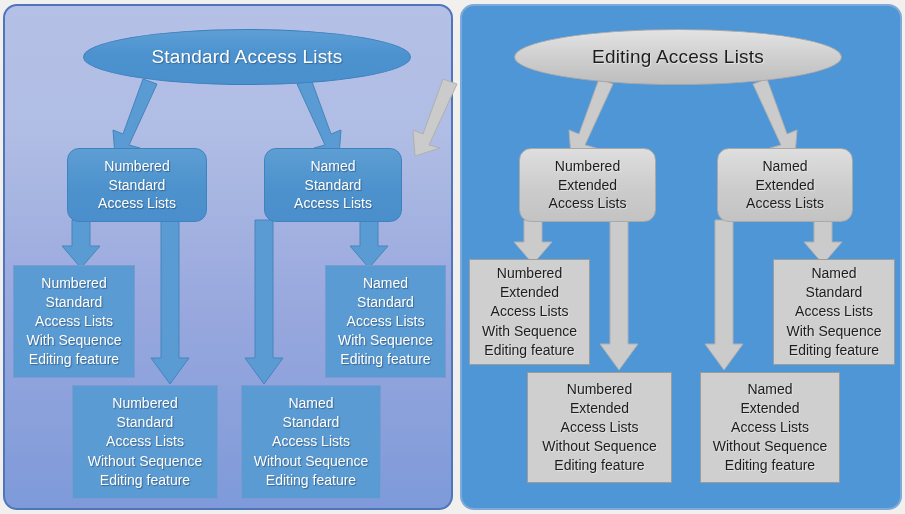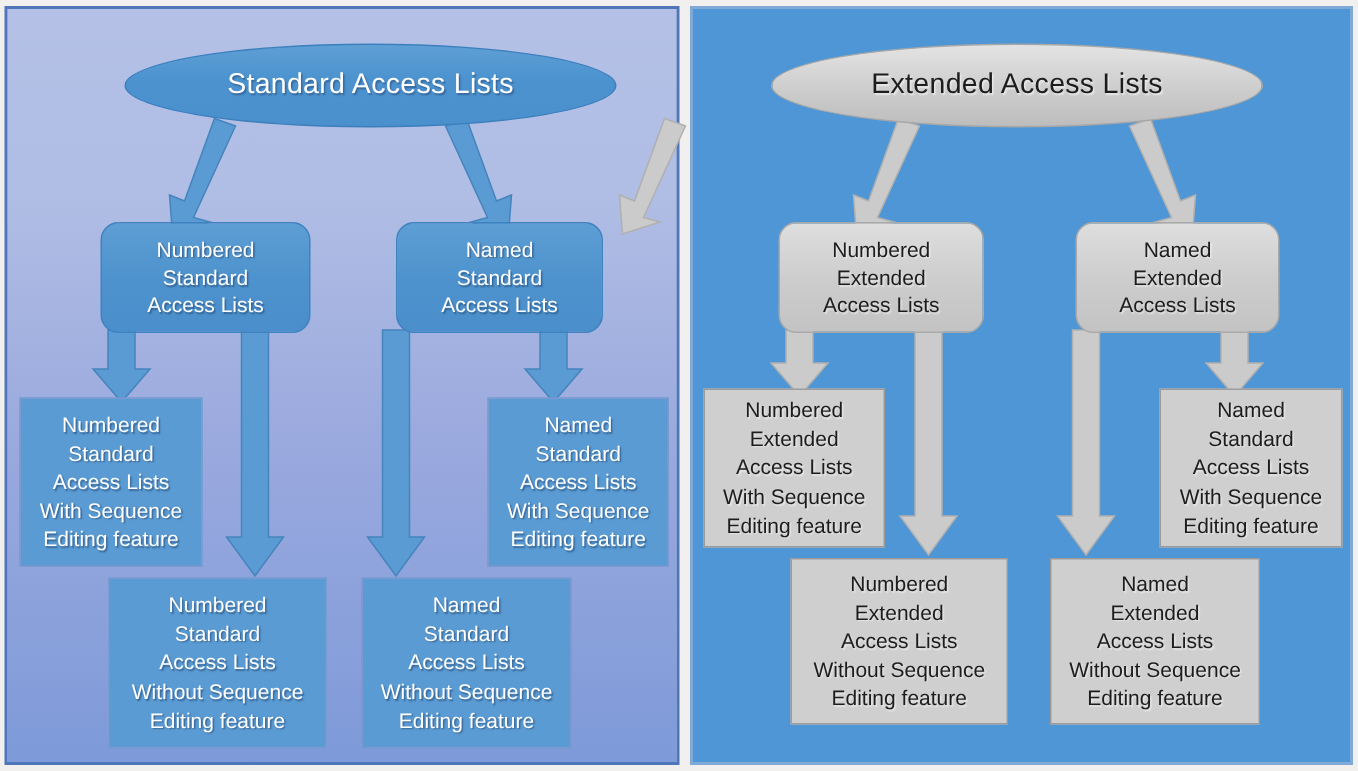--- a/index.html
+++ b/index.html
@@ -17,20 +17,21 @@
     position: relative;
     width: 905px;
     height: 514px;
     background: #f1f0ee;
   }
 
   
   .panel {
     position: absolute;
     box-sizing: border-box;
+    border-radius: 14px;
   }
   #panel-standard {
     left: 3px;
     top: 4px;
     width: 450px;
     height: 506px;
     border: 2px solid #4f76bb;
     background: linear-gradient(to bottom, #b4c0e6 0%, #b0bde4 25%, #9aa9de 58%, #7e9ad9 100%);
   }
   #panel-extended {
@@ -220,21 +221,21 @@
       <polygon class="arrow-grey" points="62,214 80,214 80,236 90,236 71,258 52,236 62,236"></polygon>
 
       <polygon class="arrow-grey" points="148,214 166,214 166,338 176,338 157,364 138,338 148,338"></polygon>
 
       <polygon class="arrow-grey" points="253,214 271,214 271,338 281,338 262,364 243,338 253,338"></polygon>
 
       <polygon class="arrow-grey" points="352,214 370,214 370,236 380,236 361,258 342,236 352,236"></polygon>
     </svg>
 
     <div class="ellipse ellipse-grey" style="left:52px;top:23px;width:328px;height:56px;">
-      <span class="ellipse-title title-dark">Extended Access Lists</span>
+      <span class="ellipse-title title-dark">Editing Access Lists</span>
     </div>
 
     <div class="roundbox roundbox-grey" style="left:57px;top:142px;width:137px;height:74px;">
       <span>Numbered</span>
       <span>Extended</span>
       <span>Access Lists</span>
     </div>
 
     <div class="roundbox roundbox-grey" style="left:255px;top:142px;width:136px;height:74px;">
       <span>Named</span>

